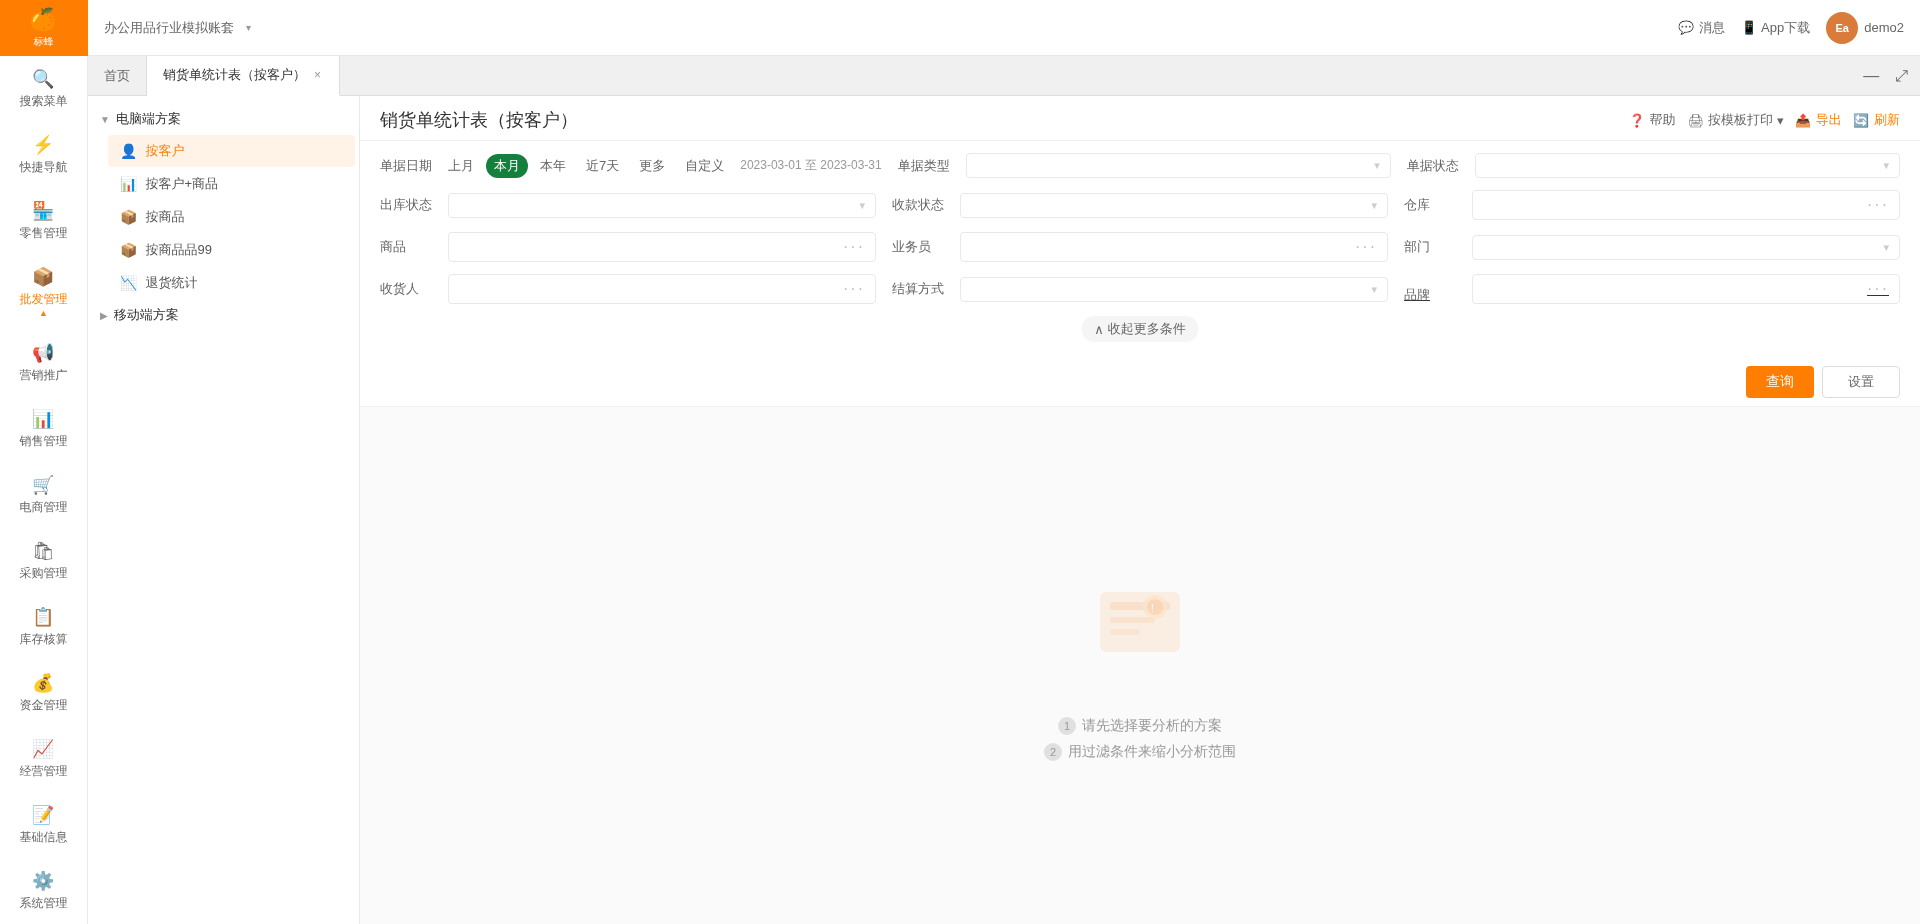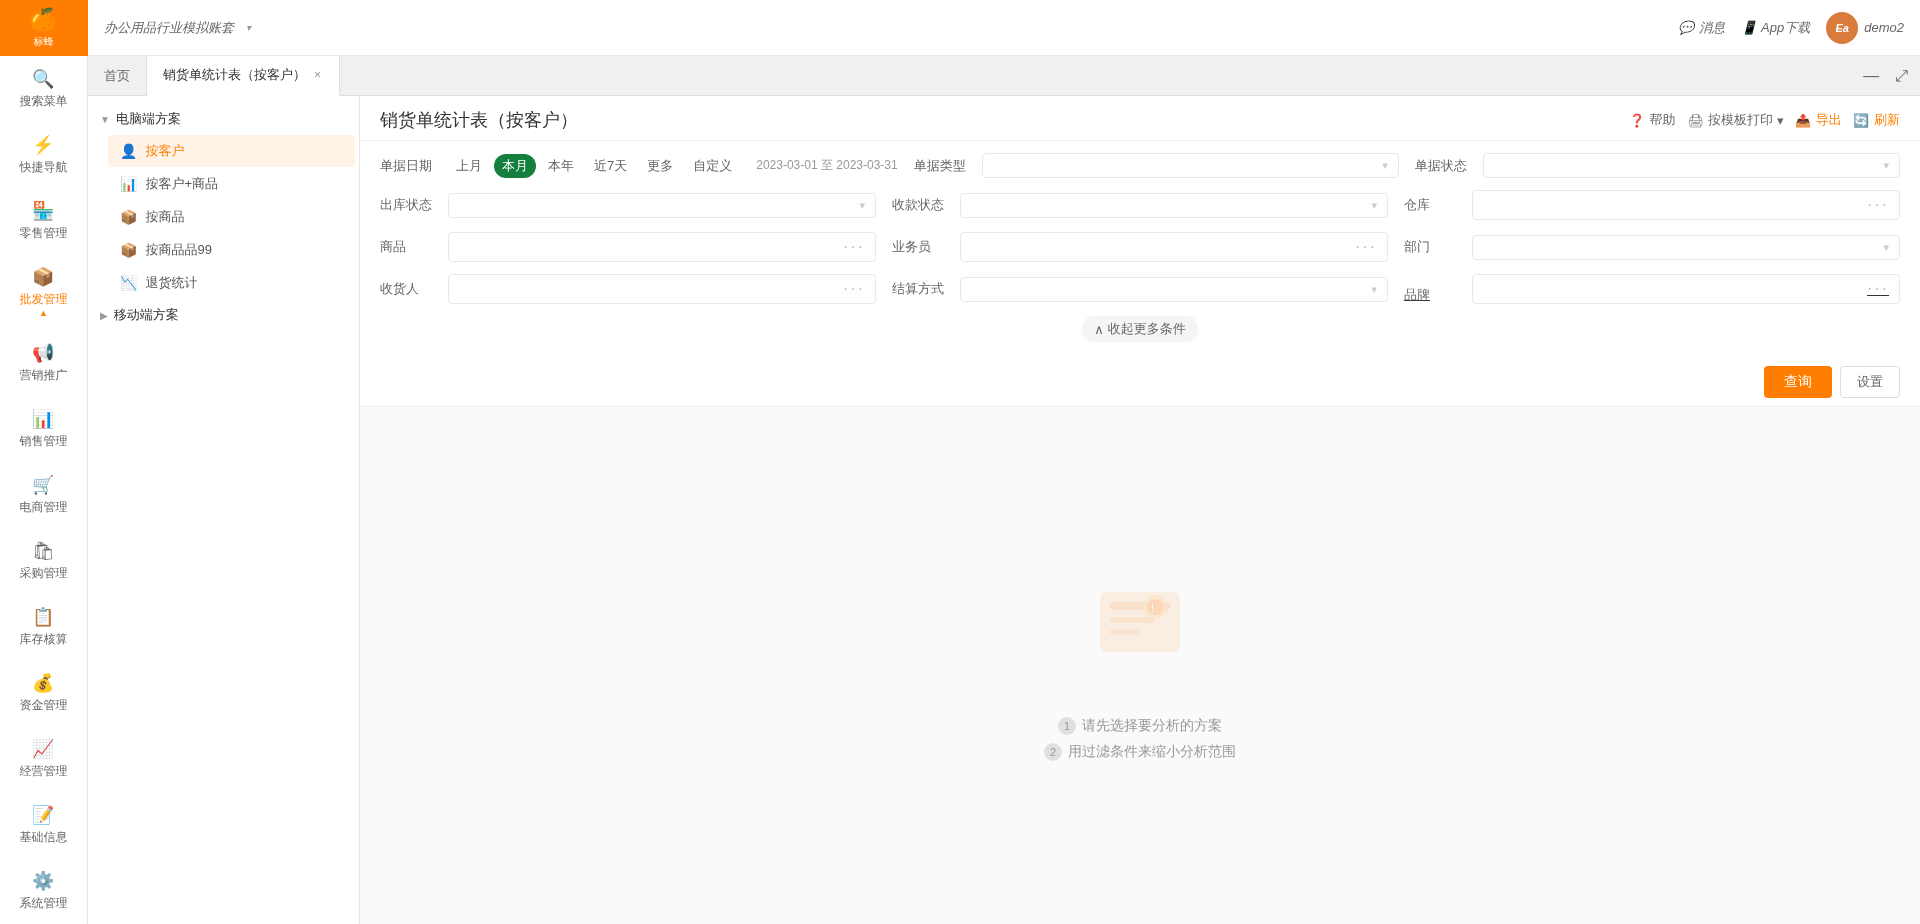--- a/index.html
+++ b/index.html
@@ -12,21 +12,21 @@
     .logo-text { font-size: 10px; }
     .sidebar-menu { width: 100%; flex: 1; overflow-y: auto; }
     .sidebar-item { width: 100%; padding: 12px 4px; display: flex; flex-direction: column; align-items: center; cursor: pointer; color: #666; font-size: 12px; border-bottom: none; }
     .sidebar-item.active { color: #ff7d00; }
     .sidebar-item .icon { font-size: 18px; margin-bottom: 3px; }
 
     
     .main-area { flex: 1; display: flex; flex-direction: column; height: 924px; overflow: hidden; }
 
     
-    .top-bar { height: 56px; background: #fff; border-bottom: 1px solid #e8e8e8; display: flex; align-items: center; padding: 0 16px; justify-content: space-between; flex-shrink: 0; font-style: italic; }
+    .top-bar { height: 56px; background: #fff; border-bottom: 1px solid #e8e8e8; display: flex; align-items: center; padding: 0 16px; justify-content: space-between; flex-shrink: 0; }
     .top-bar-left { display: flex; align-items: center; gap: 8px; color: #666; font-size: 13px; }
     .top-bar-right { display: flex; align-items: center; gap: 16px; font-size: 13px; color: #666; }
     .top-bar-right .user-avatar { width: 32px; height: 32px; border-radius: 50%; background: #ff7d00; display: flex; align-items: center; justify-content: center; color: #fff; font-size: 12px; }
     .dropdown-arrow { font-size: 10px; color: #999; margin-left: 4px; }
 
     
     .tab-bar { height: 40px; background: #f0f0f0; display: flex; align-items: stretch; flex-shrink: 0; border-bottom: 1px solid #ddd; }
     .tab { display: flex; align-items: center; padding: 0 16px; cursor: pointer; font-size: 13px; color: #666; background: #f0f0f0; border-right: 1px solid #ddd; gap: 6px; }
     .tab.active { background: #fff; color: #333; border-bottom: 2px solid #fff; margin-bottom: -1px; }
     .tab-close { font-size: 12px; color: #999; cursor: pointer; padding: 2px; border-radius: 2px; }
@@ -74,21 +74,21 @@
     .filter-field { display: flex; align-items: center; flex: 1; border: 1px solid #e8e8e8; border-radius: 4px; padding: 5px 10px; background: #fff; cursor: pointer; }
     .filter-field-label { color: #999; font-size: 13px; flex: 1; }
     .filter-field-arrow { font-size: 11px; color: #ccc; }
     .filter-field-dots { color: #bbb; font-size: 16px; letter-spacing: 2px; }
     .collapse-row { text-align: center; padding: 4px 0; }
     .collapse-btn { color: #666; font-size: 13px; cursor: pointer; padding: 4px 12px; border-radius: 12px; background: #f5f5f5; display: inline-flex; align-items: center; gap: 4px; }
 
     
     .action-bar { display: flex; justify-content: flex-end; padding: 8px 20px; background: #fff; border-bottom: 1px solid #f0f0f0; gap: 8px; flex-shrink: 0; }
     .query-btn { background: #ff7d00; color: #fff; border: none; padding: 6px 20px; border-radius: 4px; cursor: pointer; font-size: 14px; font-weight: 500; }
-    .setting-btn { background: #fff; color: #666; border: 1px solid #ddd; padding: 6px 16px; border-radius: 4px; cursor: pointer; font-size: 13px; }
+    .setting-btn { background: #fff; color: #666; border: 1px solid #ddd; padding: 6px 25px; border-radius: 4px; cursor: pointer; font-size: 13px; }
 
     
     .empty-state { flex: 1; display: flex; flex-direction: column; align-items: center; justify-content: center; background: #fafafa; }
     .empty-icon { font-size: 80px; margin-bottom: 16px; opacity: 0.5; }
     .empty-tip { color: #999; font-size: 14px; margin-bottom: 8px; display: flex; align-items: center; gap: 6px; }
     .tip-num { width: 18px; height: 18px; border-radius: 50%; background: #e0e0e0; color: #999; font-size: 11px; display: flex; align-items: center; justify-content: center; flex-shrink: 0; }
   </style>
 </head>
 <body>
 
@@ -255,21 +255,21 @@
             <span>🔄</span>
             <span>刷新</span>
           </div>
         </div>
       </div>
 
       <div class="filter-area">
 
         <div style="display:grid;grid-template-columns:auto 1fr 1fr;gap:16px;align-items:center;margin-bottom:12px;">
 
-          <div style="display:flex;align-items:center;gap:8px;">
+          <div style="display:flex;align-items:center;">
             <span class="filter-label">单据日期</span>
             <div class="date-filter">
               <button class="date-btn">上月</button>
               <button class="date-btn active">本月</button>
               <button class="date-btn">本年</button>
               <button class="date-btn">近7天</button>
               <button class="date-btn">更多</button>
               <button class="date-btn">自定义</button>
             </div>
             <span class="date-range">2023-03-01 至 2023-03-31</span>

